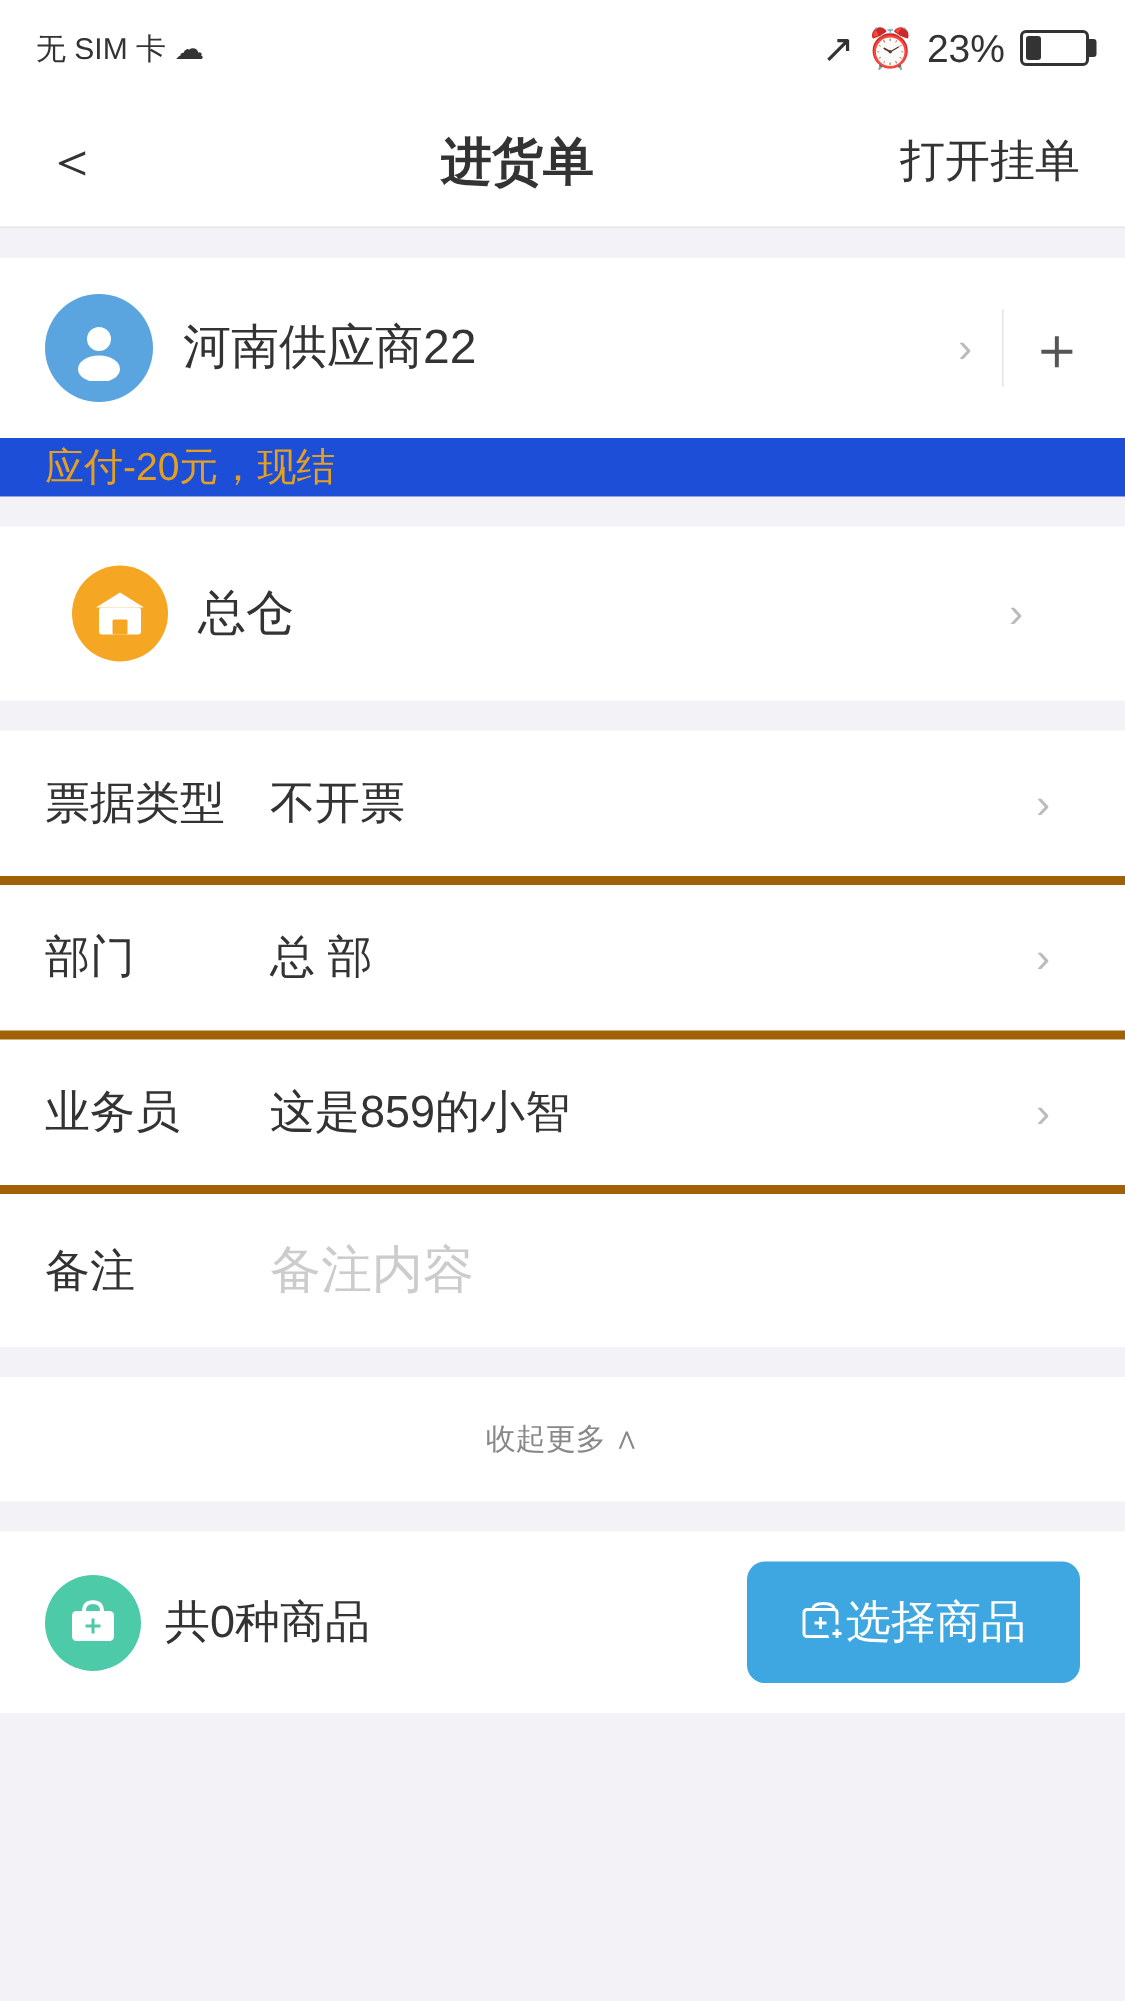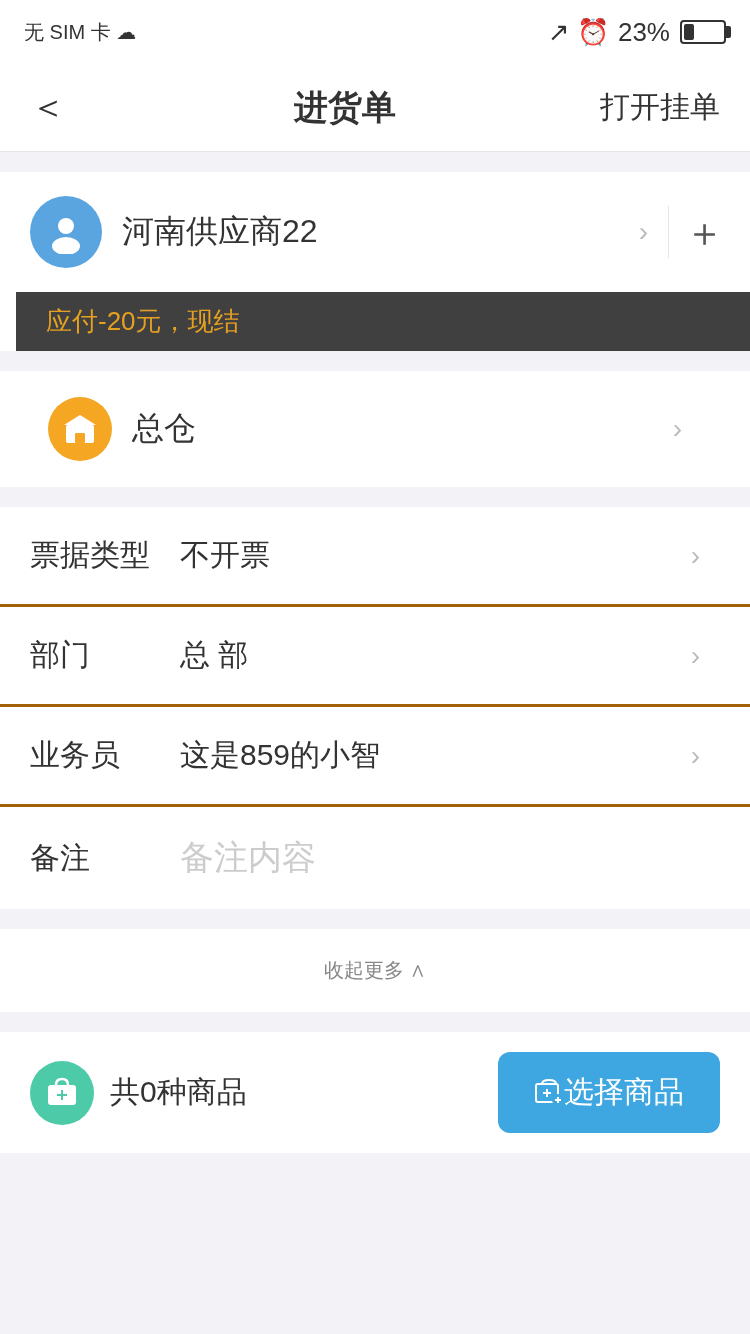--- a/index.html
+++ b/index.html
@@ -152,25 +152,24 @@
       justify-content: center;
       font-size: 40px;
       color: #555;
       cursor: pointer;
       border-left: 1px solid #e5e5e5;
       padding-left: 20px;
     }
 
     
     .notice-banner {
-      background: #404040;
-      padding: 12px 30px;
+      background: #1d4ed8;
+      padding: 2px 30px;
       font-size: 26px;
       color: #e6a020;
-      margin-left: 16px;
     }
 
     
     .warehouse-row {
       display: flex;
       align-items: center;
       padding: 26px 48px;
       background: #fff;
       margin-top: 20px;
     }
@@ -193,21 +192,21 @@
 
     
     .form-section {
       background: #fff;
       margin-top: 20px;
     }
     .form-row {
       display: flex;
       align-items: center;
       padding: 28px 30px;
-      border-bottom: 3px solid #a16207;
+      border-bottom: 6px solid #a16207;
       min-height: 88px;
     }
     .form-row:last-child {
       border-bottom: none;
     }
     .form-label {
       font-size: 30px;
       color: #333;
       width: 140px;
       flex-shrink: 0;

